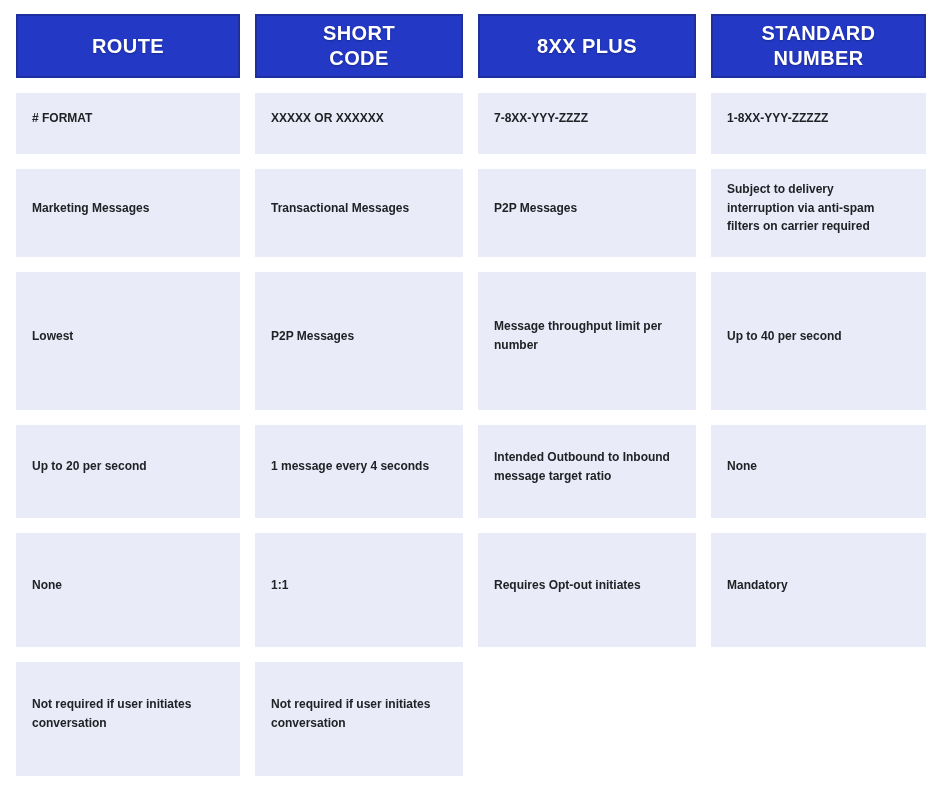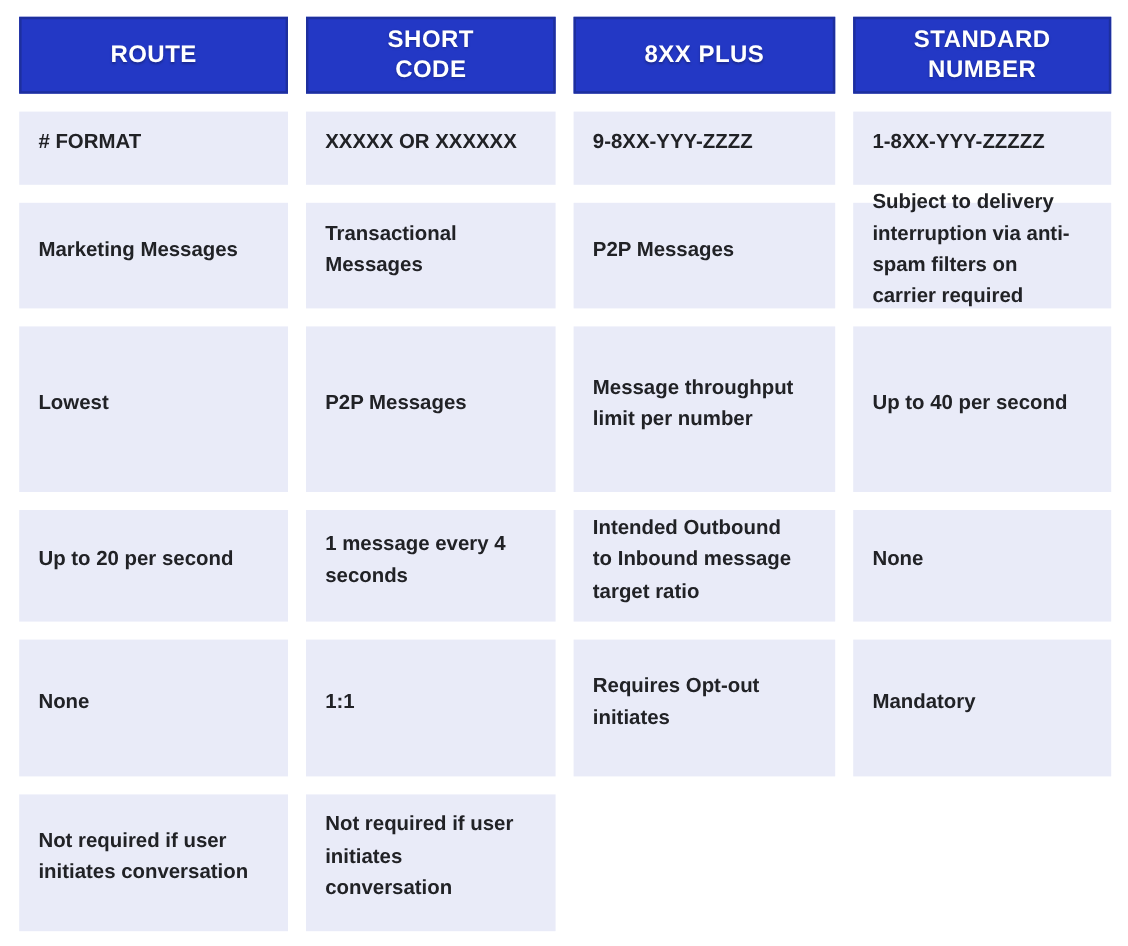--- a/index.html
+++ b/index.html
@@ -39,21 +39,21 @@
     text-align: center;
     text-shadow: 0 1px 2px rgba(0,0,0,0.28);
   }
   .cell {
     background: #e9ebf8;
     color: #212226;
     display: flex;
     align-items: center;
     box-sizing: border-box;
     padding: 0 26px 10px 16px;
-    font-size: 17px;
+    font-size: 12px;
     font-weight: 700;
     line-height: 1.55;
   }
 </style>
 </head>
 <body>
 
 <div class="page">
   <div class="grid" id="grid">
 
@@ -69,21 +69,21 @@
       <div>8XX PLUS</div>
       <div></div>
     </div>
     <div class="header-cell">
       <div>STANDARD</div>
       <div>NUMBER</div>
     </div>
 
   <div class="cell"># FORMAT</div>
       <div class="cell">XXXXX OR XXXXXX</div>
-      <div class="cell">9-8XX-YYY-ZZZZ</div>
+      <div class="cell">7-8XX-YYY-ZZZZ</div>
       <div class="cell">1-8XX-YYY-ZZZZZ</div>
       <div class="cell">Marketing Messages</div>
       <div class="cell">Transactional Messages</div>
       <div class="cell">P2P Messages</div>
       <div class="cell">Subject to delivery interruption via anti-spam filters on carrier required</div>
       <div class="cell">Lowest</div>
       <div class="cell">P2P Messages</div>
       <div class="cell">Message throughput limit per number</div>
       <div class="cell">Up to 40 per second</div>
       <div class="cell">Up to 20 per second</div>

